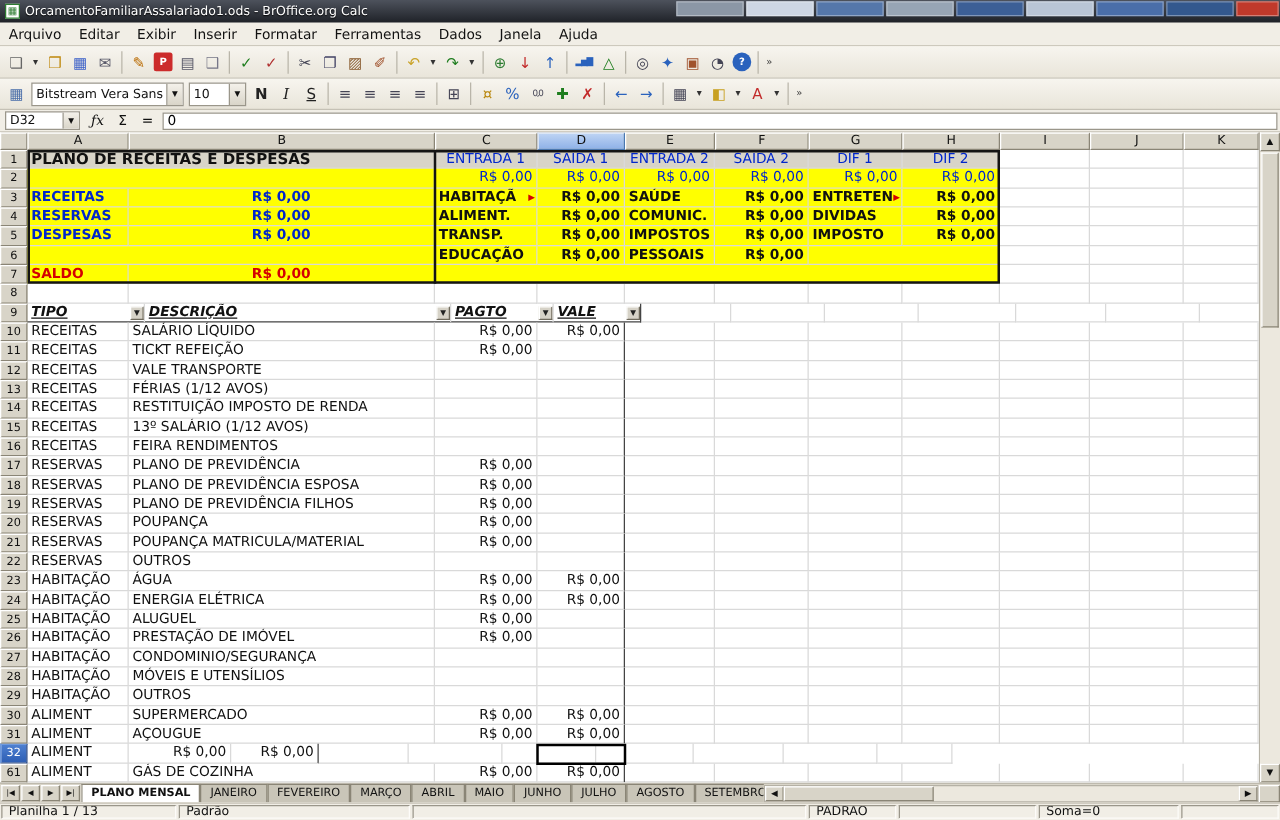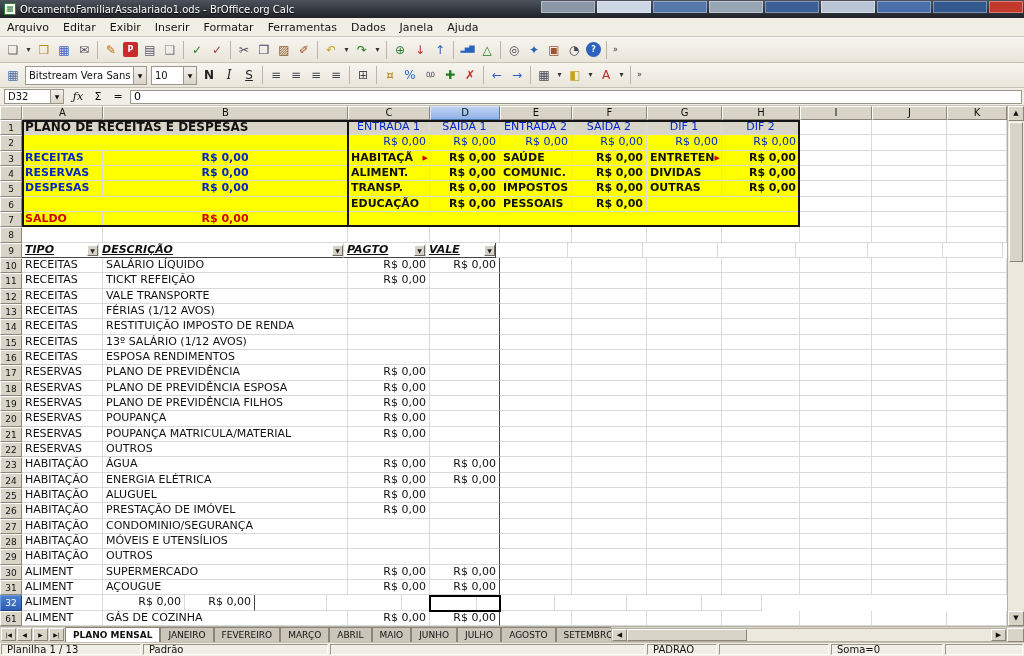--- a/index.html
+++ b/index.html
@@ -294,21 +294,21 @@
             <div class="cell" style="width: 60px;"></div>
           </div>
           <div class="grow">
             <div class="rowhdr bvl">5</div>
             <div class="cell y b bd" style="width: 81px;">DESPESAS</div>
             <div class="cell y b bd ct" style="width: 245px;">R$ 0,00</div>
             <div class="cell y bd" style="width: 82px;">TRANSP.</div>
             <div class="cell y bd rt" style="width: 70px;">R$ 0,00</div>
             <div class="cell y bd" style="width: 72px;">IMPOSTOS</div>
             <div class="cell y bd rt" style="width: 75px;">R$ 0,00</div>
-            <div class="cell y bd" style="width: 75px;">OUTRAS</div>
+            <div class="cell y bd" style="width: 75px;">IMPOSTO</div>
             <div class="cell y bd rt" style="width: 78px;">R$ 0,00</div>
             <div class="cell" style="width: 72px;"></div>
             <div class="cell" style="width: 75px;"></div>
             <div class="cell" style="width: 60px;"></div>
           </div>
           <div class="grow">
             <div class="rowhdr bvl">6</div>
             <div class="cell y" style="width: 326px;"></div>
             <div class="cell y bd" style="width: 82px;">EDUCAÇÃO</div>
             <div class="cell y bd rt" style="width: 70px;">R$ 0,00</div>
@@ -337,21 +337,21 @@
             <div class="cell" style="width: 72px;"></div>
             <div class="cell" style="width: 75px;"></div>
             <div class="cell" style="width: 75px;"></div>
             <div class="cell" style="width: 78px;"></div>
             <div class="cell" style="width: 72px;"></div>
             <div class="cell" style="width: 75px;"></div>
             <div class="cell" style="width: 60px;"></div>
           </div>
           <div class="grow">
             <div class="rowhdr bvl">9</div>
-            <div class="cell th dkb" style="width: 77px;">TIPO<div class="fltbtn">▼</div></div>
+            <div class="cell th dkb" style="width: 94px;">TIPO<div class="fltbtn">▼</div></div>
             <div class="cell th dkb" style="width: 245px;">DESCRIÇÃO<div class="fltbtn">▼</div></div>
             <div class="cell th dkb" style="width: 82px;">PAGTO<div class="fltbtn">▼</div></div>
             <div class="cell th dkr dkb" style="width: 70px;">VALE<div class="fltbtn">▼</div></div>
             <div class="cell" style="width: 72px;"></div>
             <div class="cell" style="width: 75px;"></div>
             <div class="cell" style="width: 75px;"></div>
             <div class="cell" style="width: 78px;"></div>
             <div class="cell" style="width: 72px;"></div>
             <div class="cell" style="width: 75px;"></div>
             <div class="cell" style="width: 60px;"></div>
@@ -436,21 +436,21 @@
             <div class="cell" style="width: 75px;"></div>
             <div class="cell" style="width: 75px;"></div>
             <div class="cell" style="width: 78px;"></div>
             <div class="cell" style="width: 72px;"></div>
             <div class="cell" style="width: 75px;"></div>
             <div class="cell" style="width: 60px;"></div>
           </div>
           <div class="grow">
             <div class="rowhdr bvl">16</div>
             <div class="cell" style="width: 81px;">RECEITAS</div>
-            <div class="cell" style="width: 245px;">ESPOSA RENDIMENTOS</div>
+            <div class="cell" style="width: 245px;">FEIRA RENDIMENTOS</div>
             <div class="cell" style="width: 82px;"></div>
             <div class="cell dkr" style="width: 70px;"></div>
             <div class="cell" style="width: 72px;"></div>
             <div class="cell" style="width: 75px;"></div>
             <div class="cell" style="width: 75px;"></div>
             <div class="cell" style="width: 78px;"></div>
             <div class="cell" style="width: 72px;"></div>
             <div class="cell" style="width: 75px;"></div>
             <div class="cell" style="width: 60px;"></div>
           </div>

